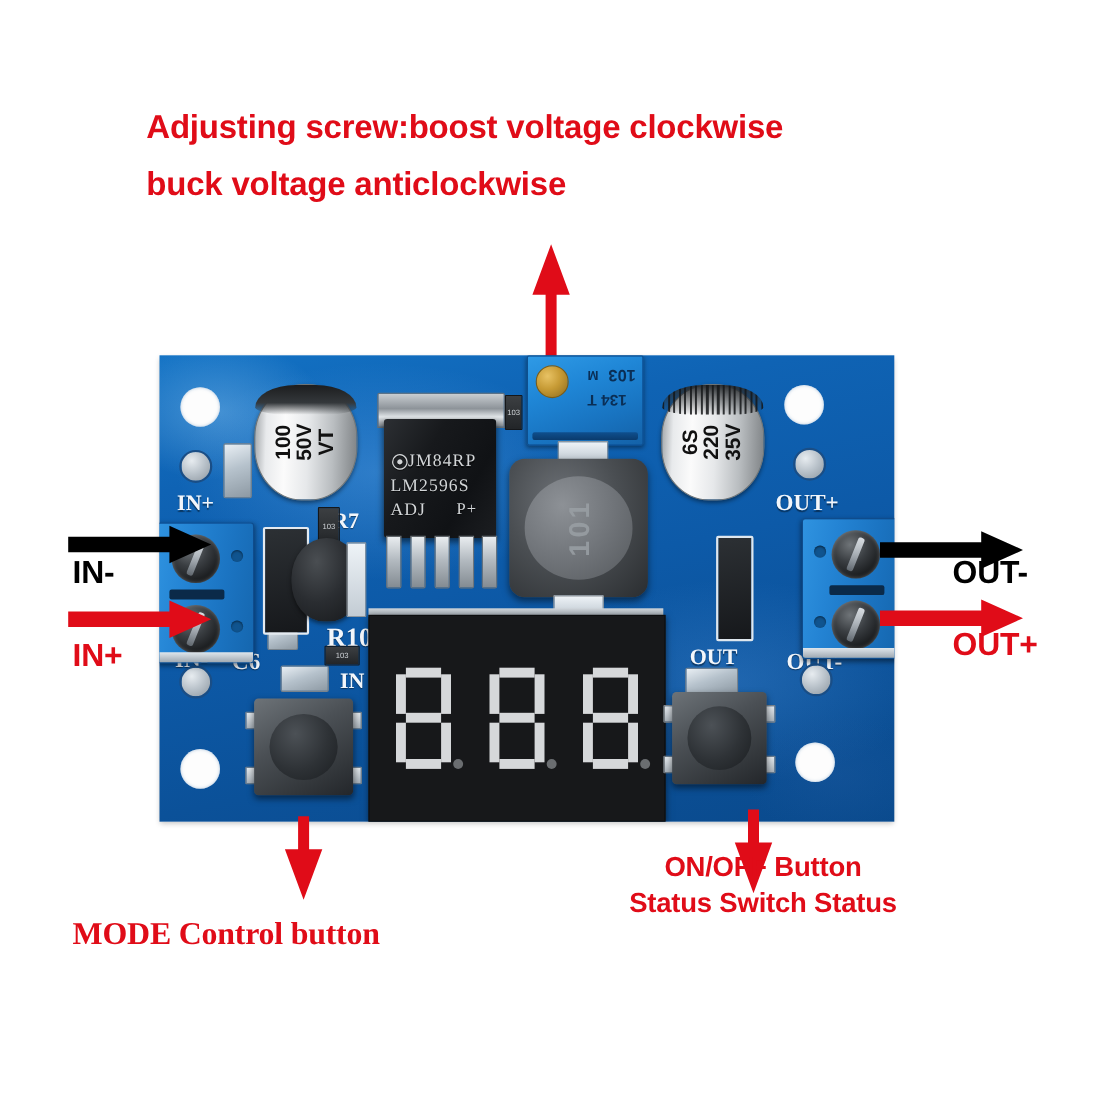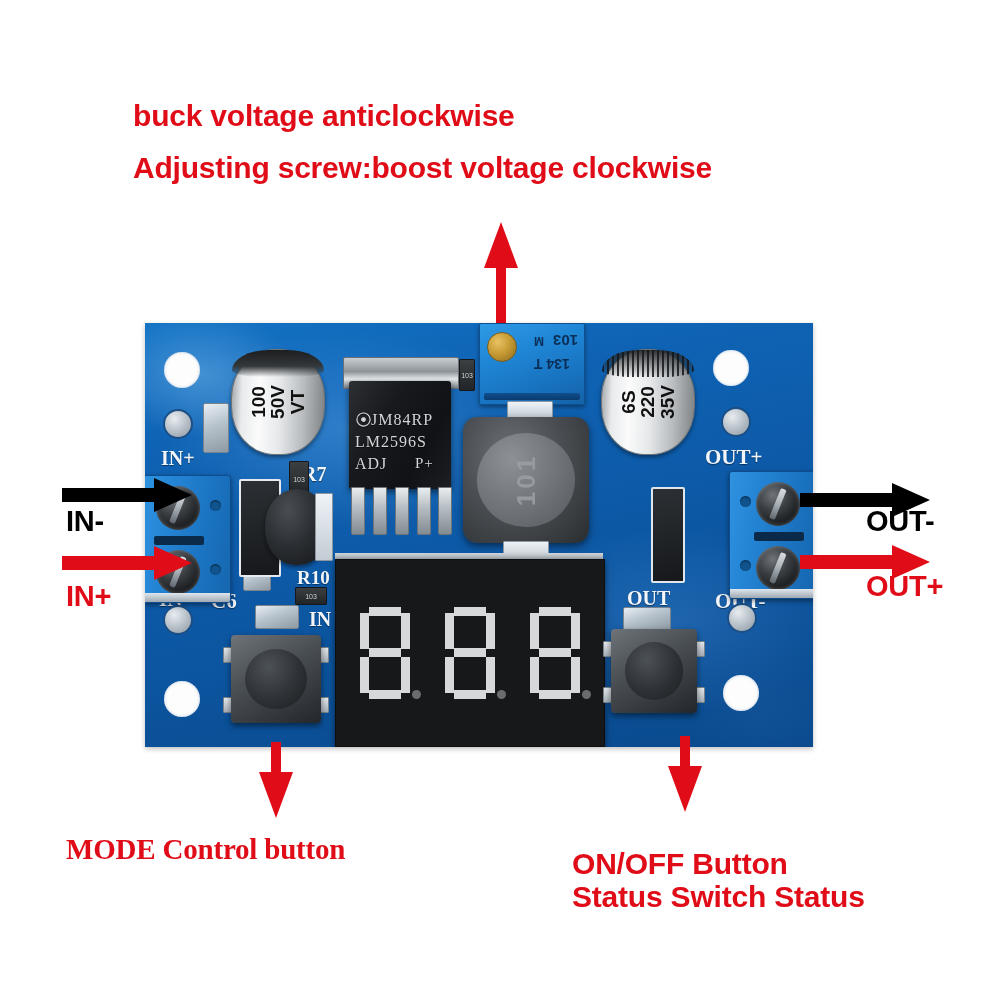--- a/index.html
+++ b/index.html
@@ -13,21 +13,21 @@
   }
   #stage{position:absolute;inset:0;width:1001px;height:1001px;}
 
   
   .anno{position:absolute;color:#e00c18;font-weight:bold;white-space:nowrap;
         font-family:"Liberation Sans", sans-serif;letter-spacing:-0.2px;}
   .anno.black{color:#000000;}
 
   #anno-top{left:133px;top:90px;font-size:30px;line-height:52px;}
   #anno-mode{left:66px;top:833px;font-size:29px;font-family:Liberation Serif, serif;}
-  #anno-onoff{left:572px;top:847px;font-size:30px;line-height:33px;}
+  #anno-onoff{left:572px;top:772px;font-size:25px;line-height:33px;text-align:center;}
   #lbl-in-minus{left:66px;top:505px;font-size:29px;color:#000;}
   #lbl-in-plus{left:66px;top:580px;font-size:29px;}
   #lbl-out-minus{left:866px;top:505px;font-size:29px;color:#000;}
   #lbl-out-plus{left:866px;top:570px;font-size:29px;}
 
   
   .arrow{position:absolute;}
   .arrow svg{display:block;overflow:visible;}
 
   
@@ -158,22 +158,22 @@
   .testpad{position:absolute;border-radius:50%;
        background:radial-gradient(circle at 36% 30%, #e7ecf0 0%, #b8c1c9 50%, #8d97a0 100%);
        border:2px solid #1a4e86;}
 </style>
 </head>
 <body>
 
 <div id="stage">
 
   <div class="anno" id="anno-top">
+    <div>Adjusting screw:boost voltage clockwise</div>
     <div>buck voltage anticlockwise</div>
-    <div>Adjusting screw:boost voltage clockwise</div>
   </div>
 
   <div class="arrow" id="arrow-top" style="left:481px;top:222px;">
     <svg width="40" height="110" viewBox="0 0 40 110">
       <polygon points="20,0 37,46 25,46 25,110 15,110 15,46 3,46" fill="#e00c18"></polygon>
     </svg>
   </div>
 
   <div id="pcb">
 
@@ -244,21 +244,21 @@
             <span>35V</span>
           </span>
         </div>
       </div>
       <div class="pcb-item pad" style="left:30px;top:0;width:28px;height:13px;"></div>
       <div class="pcb-item pad" style="left:30px;bottom:0;width:28px;height:13px;"></div>
     </div>
 
     <span class="silk" style="left:16px;top:124px;font-size:20px;">IN+</span>
     <span class="silk" style="left:157px;top:140px;font-size:20px;">R7</span>
-    <span class="silk" style="left:152px;top:244px;font-size:19px;text-align:right;">R10</span>
+    <span class="silk" style="left:152px;top:244px;font-size:24px;text-align:right;">R10</span>
     <span class="silk" style="left:14px;top:264px;font-size:21px;">IN-</span>
     <span class="silk" style="left:66px;top:266px;font-size:21px;">C6</span>
     <span class="silk" style="left:164px;top:285px;font-size:20px;">IN</span>
     <span class="silk" style="left:560px;top:122px;font-size:21px;">OUT+</span>
     <span class="silk" style="left:482px;top:264px;font-size:20px;">OUT</span>
     <span class="silk" style="left:570px;top:266px;font-size:21px;">OUT-</span>
 
     <div class="testpad" style="left:18px;top:86px;width:26px;height:26px;"></div>
     <div class="led" style="left:58px;top:80px;width:24px;height:48px;"></div>
     <div class="testpad" style="left:18px;top:282px;width:26px;height:26px;"></div>

